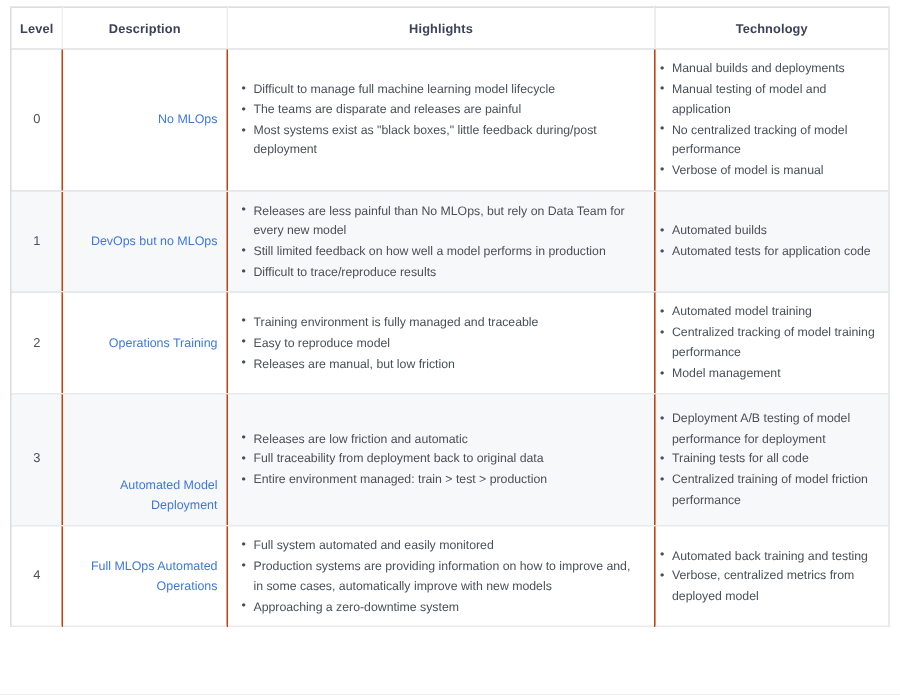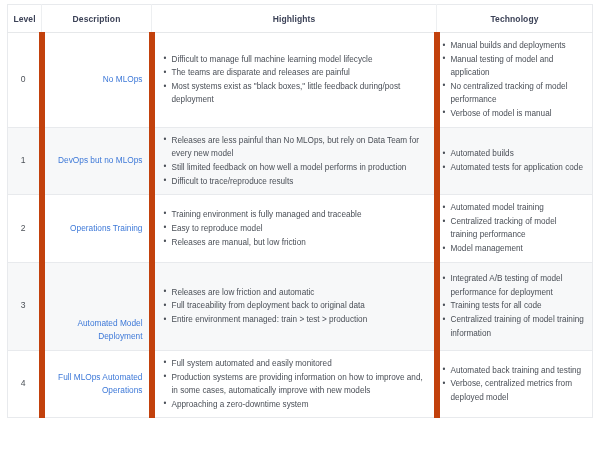--- a/index.html
+++ b/index.html
@@ -46,21 +46,21 @@
     background: #ffffff;
     letter-spacing: 0.1px;
     vertical-align: middle;
   }
   thead th:last-child { border-right: none; }
 
   tbody tr.shaded td { background: #f7f8f9; }
   tbody tr.plain  td { background: #ffffff; }
 
   tbody td {
-    border-right: 6px solid #c2410c;
+    border-right: 1px solid #c2410c;
     border-bottom: 1px solid #e8eaed;
     vertical-align: middle;
     padding: 6px 7px;
     font-size: 8.2px;
     color: #4a4f57;
     line-height: 1.62;
   }
   tbody td:last-child { border-right: none; }
   tbody tr:last-child td { border-bottom: none; }
 
@@ -184,23 +184,23 @@
           <td class="desc"><a class="desc-link" href="#" style="color: rgb(62, 121, 216); margin-top: 48px;">Automated Model Deployment</a></td>
           <td class="high">
             <ul class="bullets">
               <li>Releases are low friction and automatic</li>
               <li>Full traceability from deployment back to original data</li>
               <li>Entire environment managed: train &gt; test &gt; production</li>
             </ul>
           </td>
           <td class="tech">
             <ul class="bullets">
-              <li>Integrated A/B testing of model performance for deployment</li>
+              <li>Deployment A/B testing of model performance for deployment</li>
               <li>Training tests for all code</li>
-              <li>Centralized training of model training information</li>
+              <li>Centralized training of model friction performance</li>
             </ul>
           </td>
         </tr>
         <tr class="plain">
           <td class="level">4</td>
           <td class="desc"><a class="desc-link" href="#" style="color: rgb(62, 121, 216);">Full MLOps Automated Operations</a></td>
           <td class="high">
             <ul class="bullets">
               <li>Full system automated and easily monitored</li>
               <li>Production systems are providing information on how to improve and, in some cases, automatically improve with new models</li>

